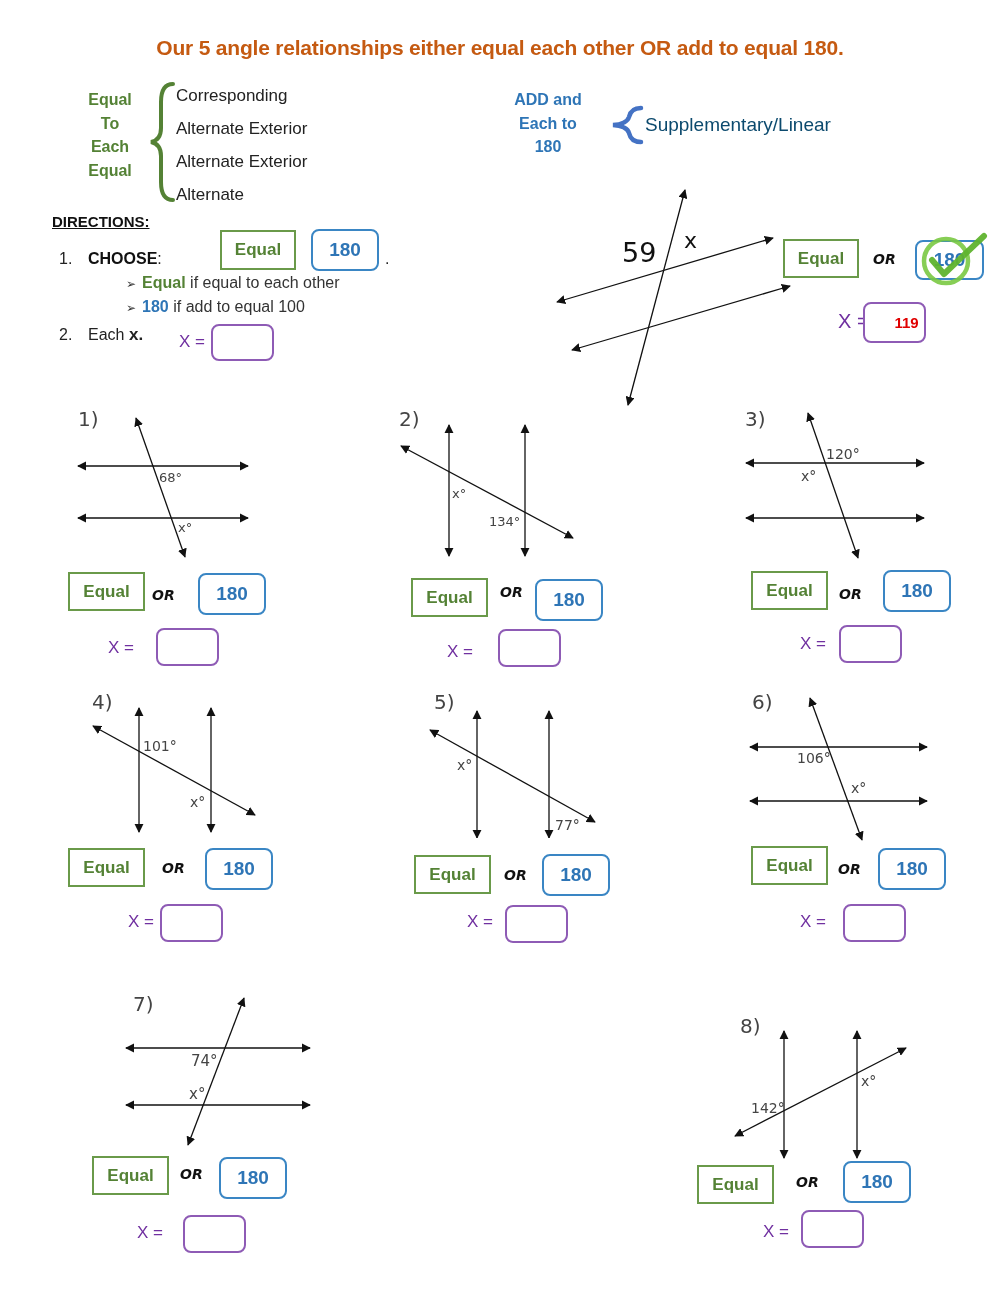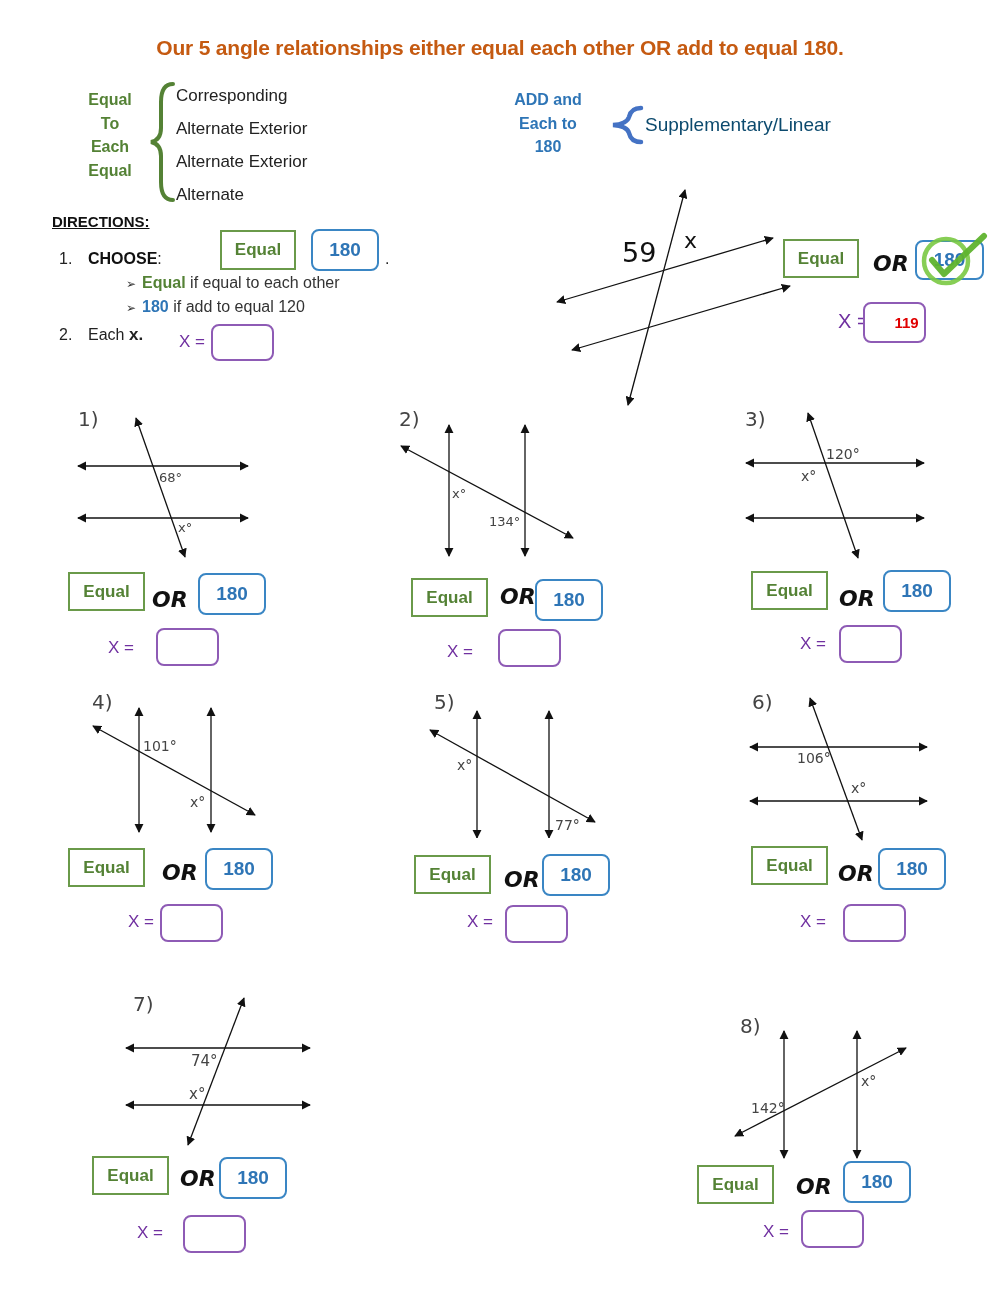--- a/index.html
+++ b/index.html
@@ -25,21 +25,21 @@
   .bullet { left: 126px; font-size: 16px; color: #333; }
   .bullet .arrow { font-size: 12px; margin-right: 6px; }
   .bullet .g { color: #548235; font-weight: bold; }
   .bullet .b { color: #2e75b6; font-weight: bold; }
   .step2 { left: 59px; top: 325px; font-size: 16px; color: #222; }
   .step2 .num { display: inline-block; width: 29px; }
   .step2 .x { font-weight: bold; font-size: 17px; }
 
   .btn-equal { position: absolute; border: 2px solid #6a9a4a; background: #fff; color: #548235; font-weight: bold; font-size: 17px; display: flex; align-items: center; justify-content: center; cursor: pointer; }
   .btn-180 { position: absolute; border: 2px solid #3a86c4; border-radius: 8px; background: #fff; color: #2e75b6; font-weight: bold; font-size: 19px; display: flex; align-items: center; justify-content: center; cursor: pointer; }
-  .or-label { position: absolute; font-style: italic; font-weight: bold; font-size: 22px; color: #111; font-family: "DejaVu Sans", sans-serif; }
+  .or-label { position: absolute; font-style: italic; font-weight: bold; font-size: 14px; color: #111; font-family: "DejaVu Sans", sans-serif; }
   .x-label { position: absolute; color: #7030a0; font-size: 17px; }
   .x-label .big { font-size: 20px; }
   .answer-box { position: absolute; border: 2px solid #8e5bb5; border-radius: 8px; background: #fff; color: #e00000; font-weight: bold; font-size: 15px; display: flex; align-items: center; justify-content: center; }
 
   .prob-num { position: absolute; font-family: "DejaVu Sans", sans-serif; font-size: 20px; color: #444; }
   svg text { font-family: "DejaVu Sans", sans-serif; }
 </style>
 </head>
 <body>
 
@@ -90,21 +90,21 @@
   </div>
 <div class="btn-180" style="left:311px;top:229px;width:68px;height:42px;">
     <span>180</span>
   </div>
 <div class="abs" style="left:385px;top:250px;font-size:16px;">.</div>
 
 <div class="abs bullet" style="top:274px;">
   <span class="arrow">➢</span><span class="g">Equal</span><span> if equal to each other</span>
 </div>
 <div class="abs bullet" style="top:298px;">
-  <span class="arrow">➢</span><span class="b">180</span><span> if add to equal 120</span>
+  <span class="arrow">➢</span><span class="b">180</span><span> if add to equal 100</span>
 </div>
 <div class="abs step2">
   <span class="num">2.</span><span>Each </span><span class="x">x.</span>
 </div>
 <div class="x-label" style="left:179px;top:332px;">X =</div>
 <div class="answer-box" style="left:211px;top:324px;width:63px;height:37px;">
     <span></span>
   </div>
 
 <svg class="abs" style="left:540px;top:180px;" width="260" height="230">

